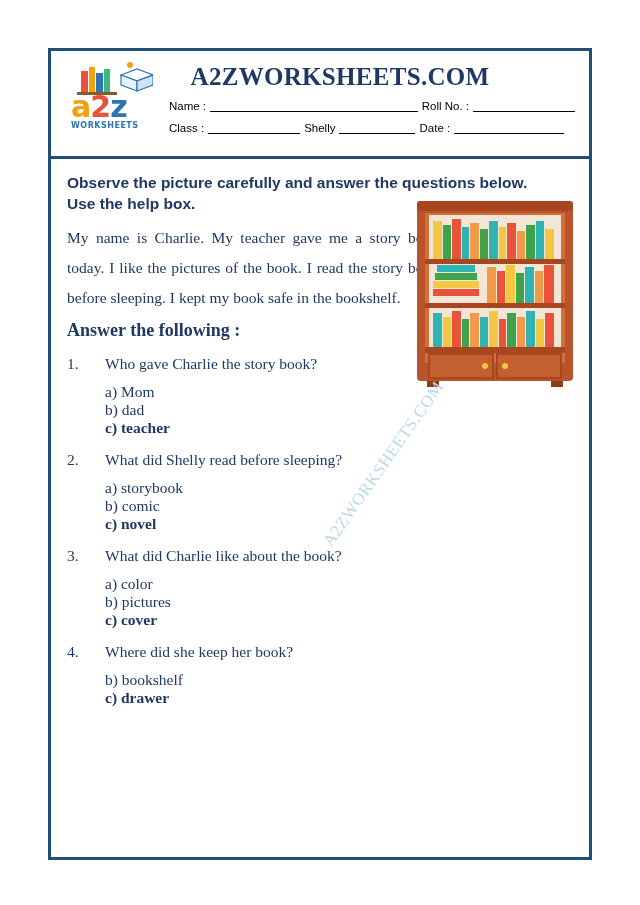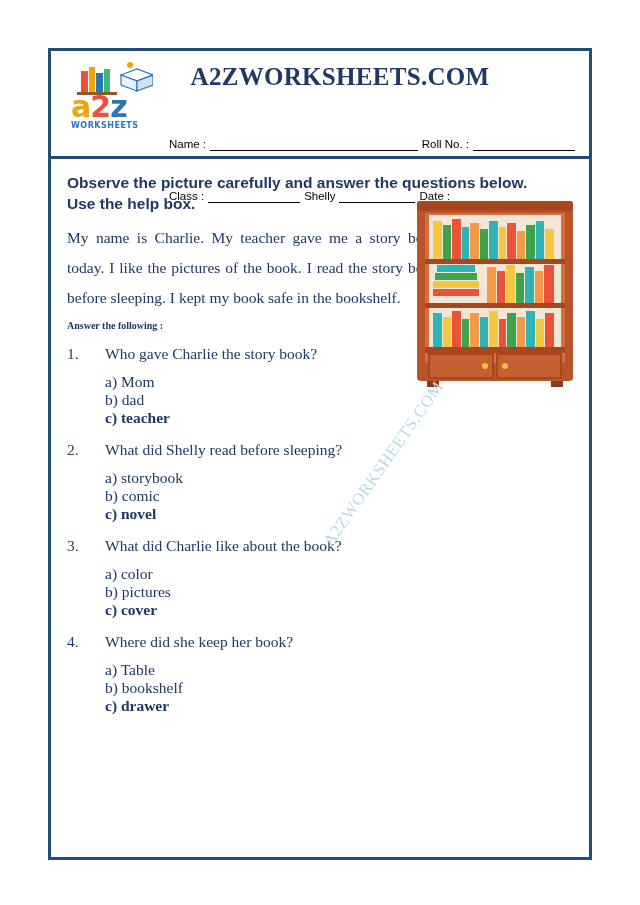--- a/index.html
+++ b/index.html
@@ -85,23 +85,22 @@
     position: absolute;
     left: 118px;
     top: 48px;
     right: 10px;
     font-family: "Liberation Sans", sans-serif;
     font-size: 11.5px;
     color: #000000;
   }
   .field-row {
     display: flex;
-    align-items: flex-start;
+    align-items: center;
     margin-bottom: 9px;
-    margin-top: 39px;
   }
   .fld-label { white-space: nowrap; }
   .fld-line {
     border-bottom: 1px solid #000;
     height: 12px;
     margin: 0 4px;
   }
 
   
   .body {
@@ -128,21 +127,21 @@
     color: #1f3864;
     line-height: 1.95;
     text-align: justify;
     text-justify: inter-word;
   }
 
   .answer-head {
     margin-top: 6px;
     font-family: "Liberation Serif", serif;
     font-weight: bold;
-    font-size: 10px;
+    font-size: 18px;
     color: #1f3864;
   }
 
   .qlist { margin-top: 10px; }
 
   .qrow {
     display: flex;
     margin-top: 14px;
     font-family: "Liberation Serif", serif;
     font-size: 15.5px;
@@ -269,21 +268,20 @@
         <span class="opt-a">a) color</span>
         <span class="opt-b">b) pictures</span>
         <span class="opt-c">c) cover</span>
       </div>
 
       <div class="qrow">
         <span class="qnum">4.</span>
         <span class="qtext">Where did she keep her book?</span>
       </div>
       <div class="opts">
-        <span class="opt-a">a) Table</span>
         <span class="opt-b">b) bookshelf</span>
         <span class="opt-c">c) drawer</span>
       </div>
 
     </div>
 
     <div class="shelf-wrap">
       <svg width="160" height="192" viewBox="0 0 160 192">
 
         <rect x="2" y="4" width="156" height="180" rx="4" fill="#b8532a"></rect>

